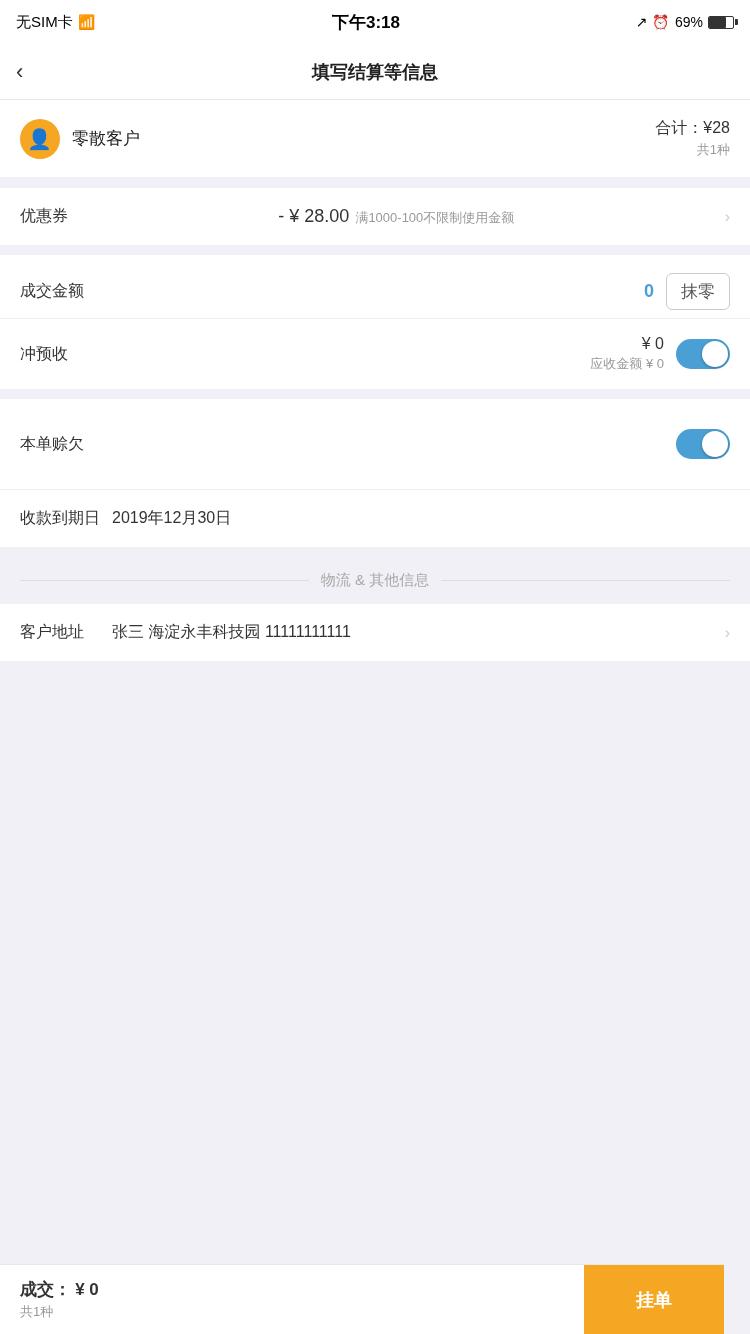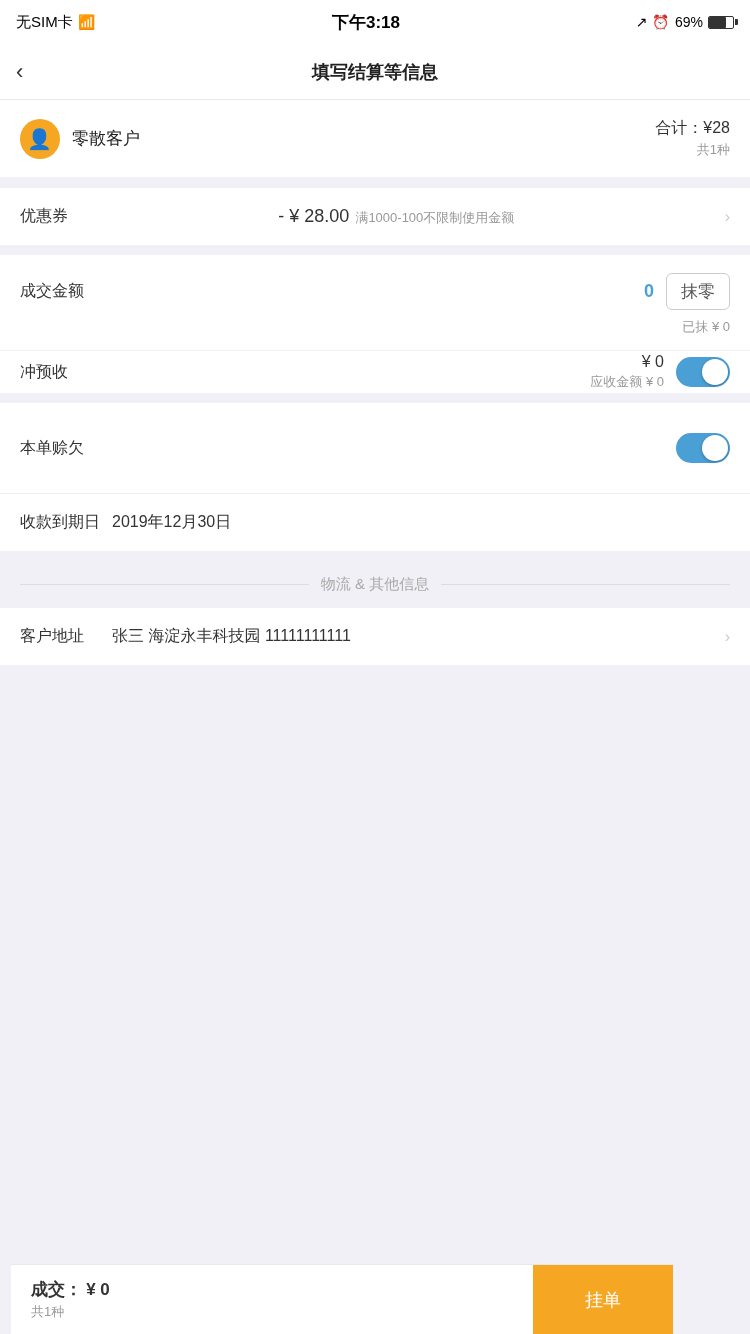--- a/index.html
+++ b/index.html
@@ -153,21 +153,21 @@
       top: 2px;
       right: 2px;
       box-shadow: 0 1px 3px rgba(0,0,0,0.3);
     }
 
     
     .prepay-row {
       display: flex;
       align-items: center;
       justify-content: space-between;
-      padding: 2px 20px;
+      padding: 16px 20px;
       background: #fff;
       border-top: 1px solid #f0f0f0;
     }
     .prepay-label { font-size: 16px; color: #333; }
     .prepay-right { display: flex; align-items: center; gap: 12px; }
     .prepay-amount-block { text-align: right; }
     .prepay-amount { font-size: 16px; color: #333; }
     .prepay-receivable { font-size: 13px; color: #999; margin-top: 2px; }
 
     
@@ -223,22 +223,22 @@
       background: #fff;
     }
     .address-label { font-size: 16px; color: #333; min-width: 80px; }
     .address-value { font-size: 16px; color: #333; flex: 1; margin-left: 12px; }
     .address-chevron { color: #ccc; font-size: 16px; }
 
     
     .bottom-bar {
       position: fixed;
       bottom: 0;
-      left: 11px;
-      width: 662px;
+      left: 0;
+      width: 724px;
       height: 70px;
       background: #fff;
       display: flex;
       align-items: center;
       border-top: 1px solid #e8e8e8;
     }
     .bottom-info {
       flex: 1;
       padding: 0 20px;
     }
@@ -247,21 +247,21 @@
     .bottom-count { font-size: 13px; color: #999; margin-top: 2px; }
     .btn-hold {
       width: 140px;
       height: 70px;
       background: #f5a623;
       display: flex;
       align-items: center;
       justify-content: center;
       font-size: 18px;
       color: #fff;
-      font-weight: 400;
+      font-weight: 700;
       cursor: pointer;
     }
     .btn-save {
       width: 140px;
       height: 70px;
       background: #4a9fd4;
       display: flex;
       align-items: center;
       justify-content: center;
       font-size: 18px;
@@ -328,21 +328,20 @@
   </div>
 
   <div class="card-section">
     <div class="transaction-row">
       <div class="row-label">成交金额</div>
       <div class="transaction-right">
         <div class="amount-value">0</div>
         <button class="round-btn">抹零</button>
       </div>
     </div>
-    <div class="already-deducted">已抹  ¥ 0</div>
 
     <div class="prepay-row">
       <div class="prepay-label">冲预收</div>
       <div class="prepay-right">
         <div class="prepay-amount-block">
           <div class="prepay-amount">¥ 0</div>
           <div class="prepay-receivable">应收金额 ¥ 0</div>
         </div>
         <div class="toggle-switch">
           <div class="knob"></div>

